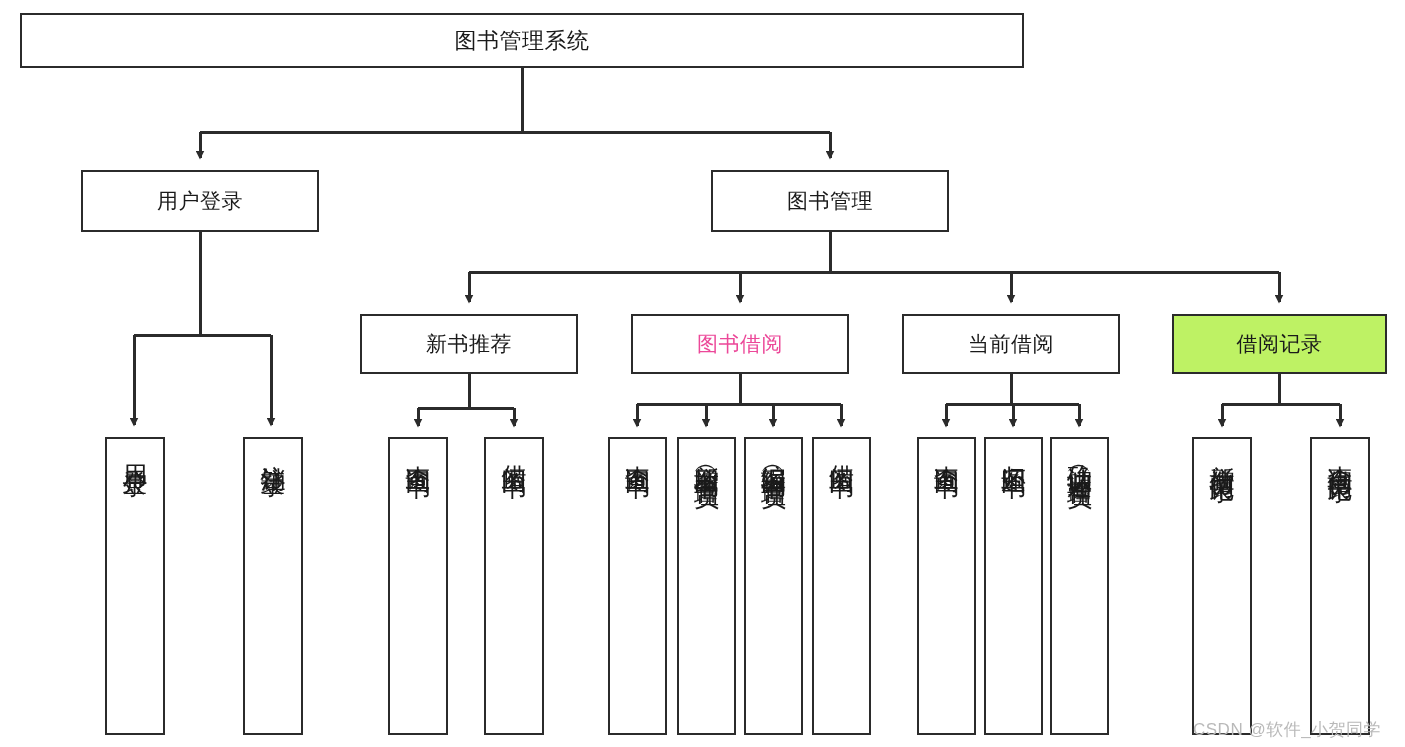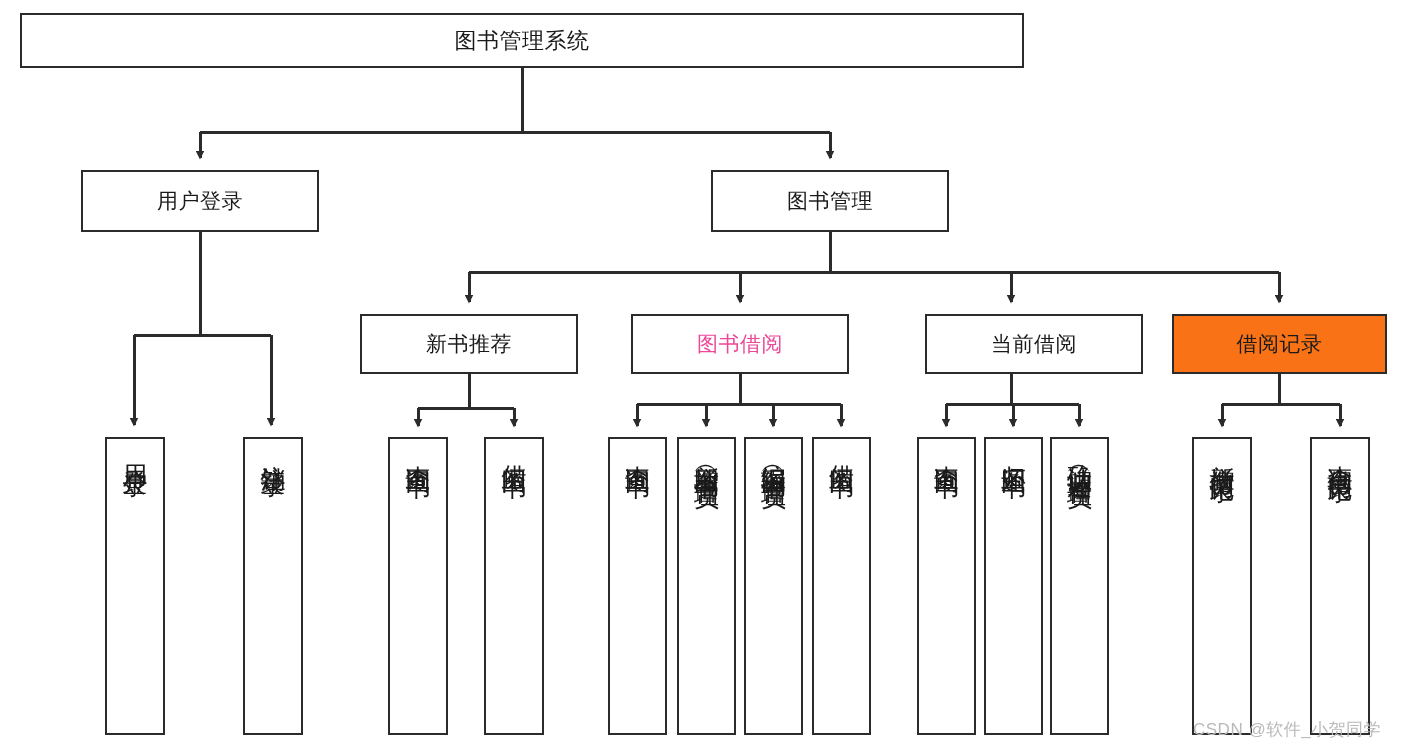--- a/index.html
+++ b/index.html
@@ -140,24 +140,24 @@
   <div class="node horiz" id="n-l3-0" style="left: 360px; top: 314px; width: 218px; height: 60px; border-color: rgb(43, 43, 43); background: rgb(255, 255, 255); color: rgb(26, 26, 26);">
     <span class="node-label">新书推荐</span>
   </div>
 
   <div class="node horiz" id="n-l2-1" style="left: 711px; top: 170px; width: 238px; height: 62px; border-color: rgb(43, 43, 43); background: rgb(255, 255, 255); color: rgb(26, 26, 26);">
     <span class="node-label">图书管理</span>
   </div>
   <div class="node horiz" id="n-l3-1" style="left: 631px; top: 314px; width: 218px; height: 60px; border-color: rgb(43, 43, 43); background: rgb(255, 255, 255); color: #ec4899;">
     <span class="node-label">图书借阅</span>
   </div>
-  <div class="node horiz" id="n-l3-2" style="left: 925px; top: 314px; width: 218px; height: 60px; border-color: rgb(43, 43, 43); background: rgb(255, 255, 255); color: rgb(26, 26, 26);">
+  <div class="node horiz" id="n-l3-2" style="left: 902px; top: 314px; width: 218px; height: 60px; border-color: rgb(43, 43, 43); background: rgb(255, 255, 255); color: rgb(26, 26, 26);">
     <span class="node-label">当前借阅</span>
   </div>
-  <div class="node horiz" id="n-l3-3" style="left: 1172px; top: 314px; width: 215px; height: 60px; border-color: rgb(43, 43, 43); background: #f97316; color: rgb(26, 26, 26);">
+  <div class="node horiz" id="n-l3-3" style="left: 1172px; top: 314px; width: 215px; height: 60px; border-color: rgb(43, 43, 43); background: #bef264; color: rgb(26, 26, 26);">
     <span class="node-label">借阅记录</span>
   </div>
 
   <div class="node vert" id="n-leaf-0" style="left: 105px; top: 437px; width: 60px; height: 298px; border-color: rgb(43, 43, 43); background: rgb(255, 255, 255); color: rgb(26, 26, 26);">
     <span class="node-label">用户登录</span>
   </div>
   <div class="node vert" id="n-leaf-1" style="left: 243px; top: 437px; width: 60px; height: 298px; border-color: rgb(43, 43, 43); background: rgb(255, 255, 255); color: rgb(26, 26, 26);">
     <span class="node-label">注销登录</span>
   </div>
   <div class="node vert" id="n-leaf-2" style="left: 388px; top: 437px; width: 60px; height: 298px; border-color: rgb(43, 43, 43); background: rgb(255, 255, 255); color: rgb(26, 26, 26);">

